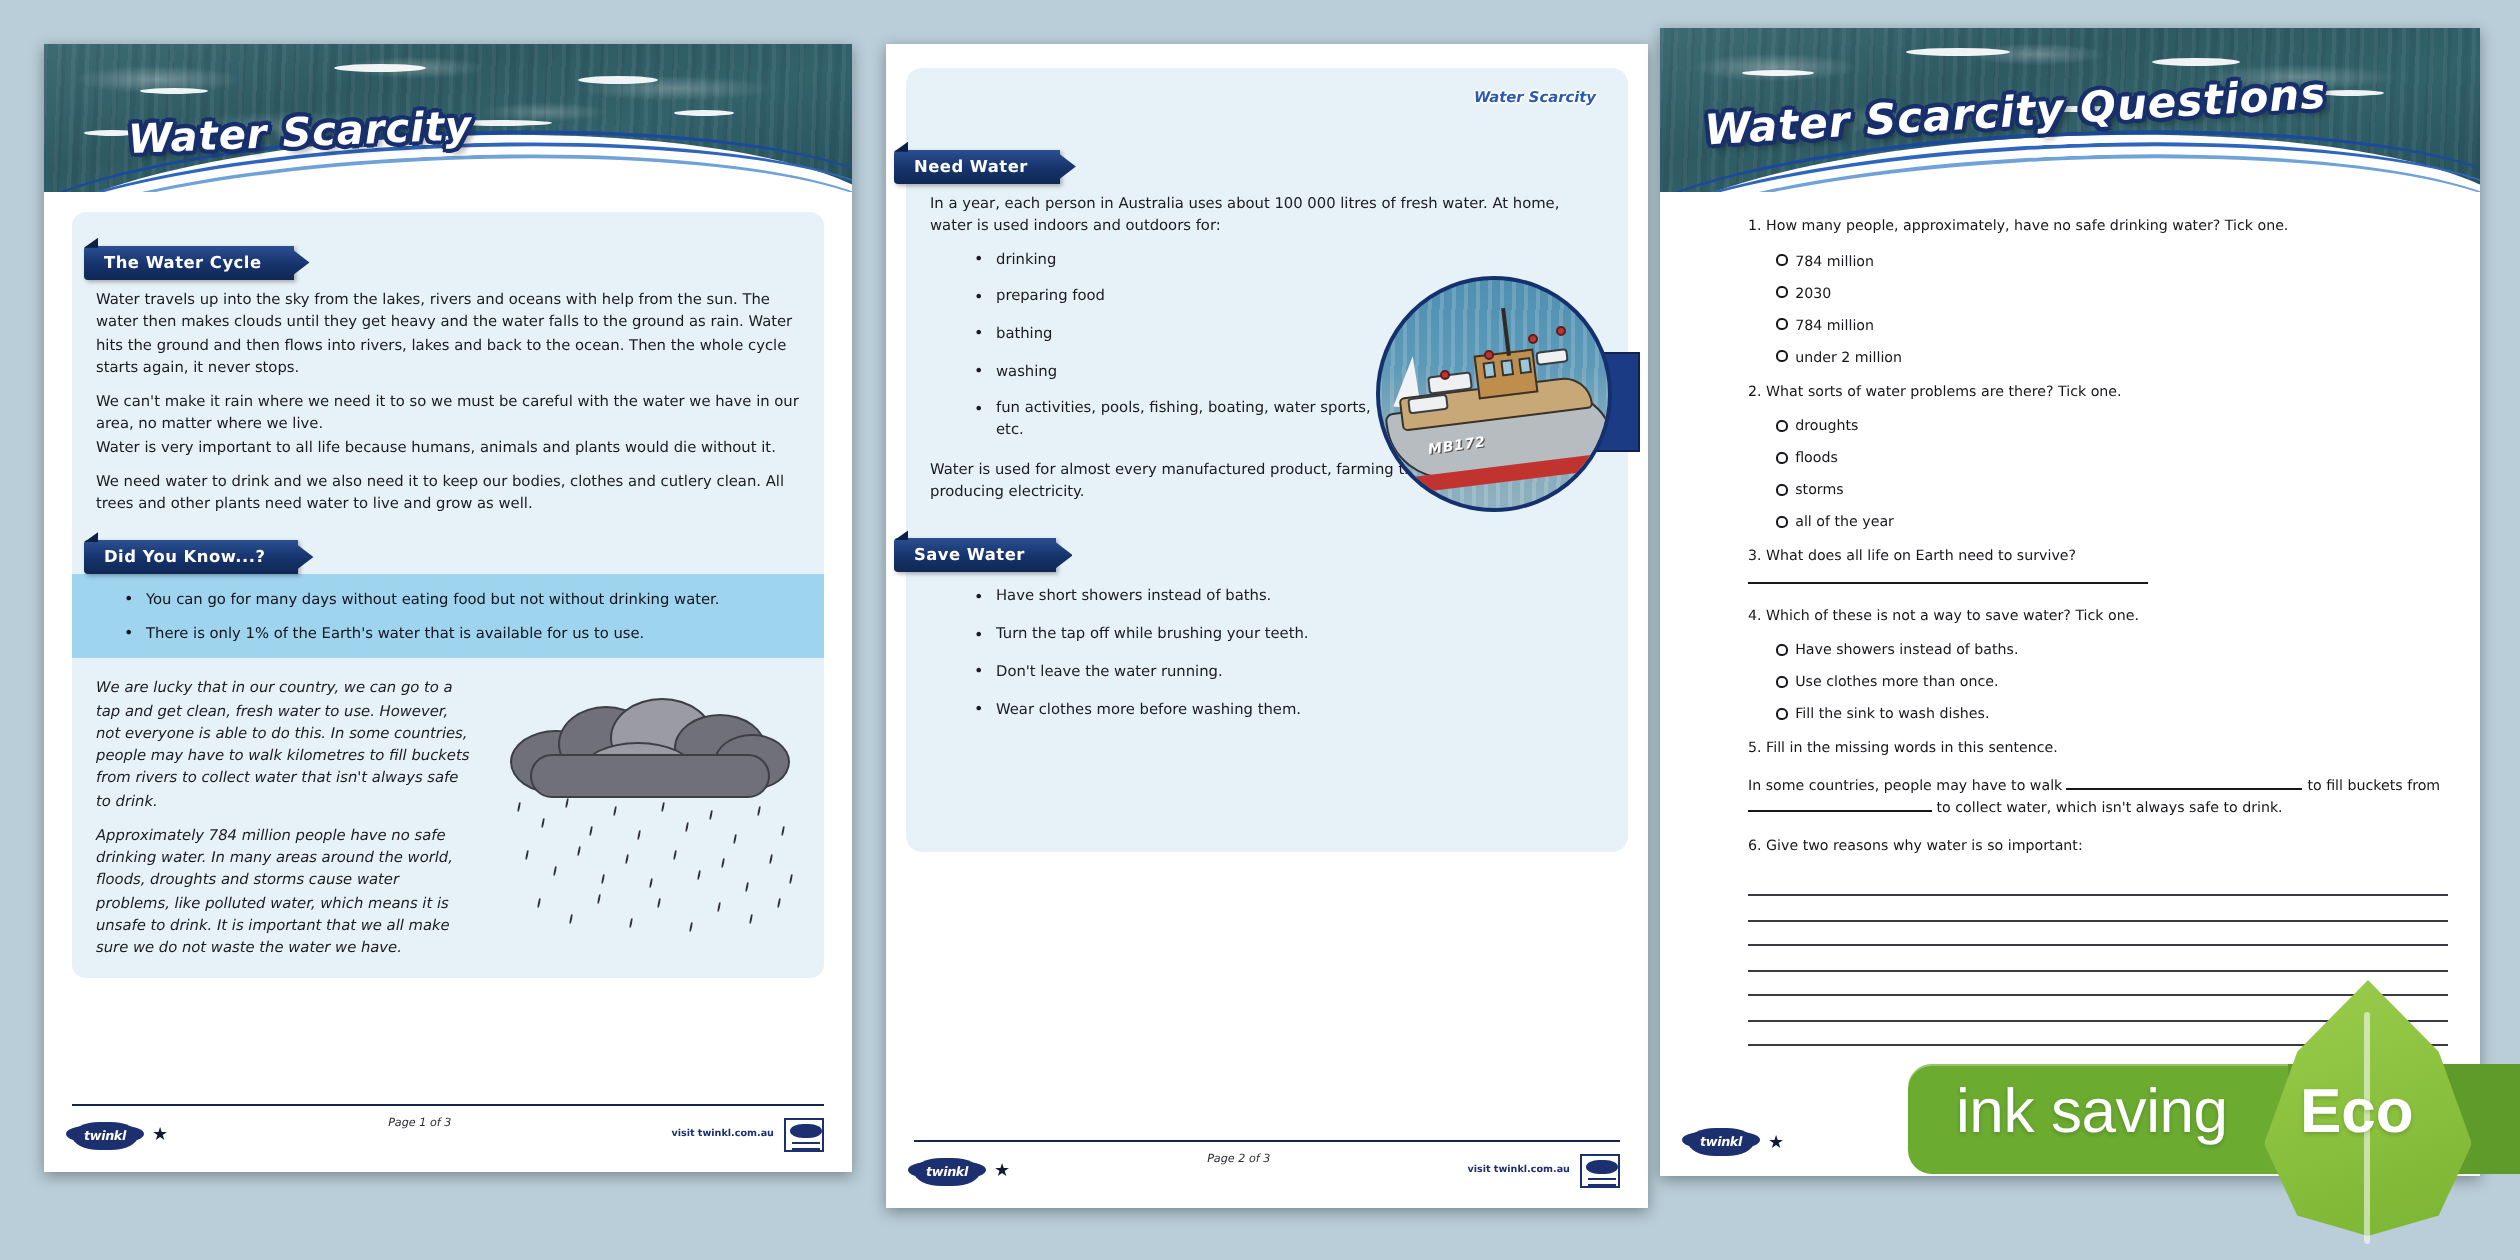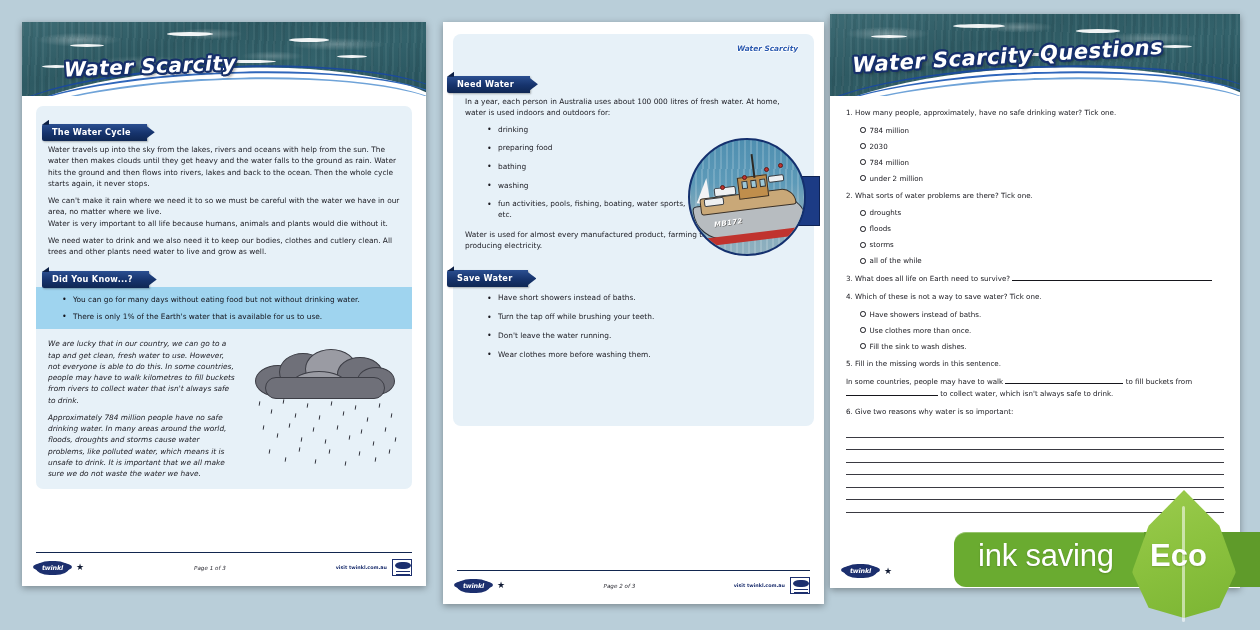--- a/index.html
+++ b/index.html
@@ -136,21 +136,21 @@
   .rain { position: absolute; left: 10px; top: 54px; width: 144px; height: 72px; }
   .drop {
     position: absolute; width: 1.3px; height: 5px; background: #2e2f38;
     border-radius: 40%; transform: rotate(11deg);
   }
 
   
   .footer {
     position: absolute; left: 14px; right: 14px; bottom: 10px;
     border-top: 1.4px solid #12264f; padding-top: 6px;
-    display: flex; align-items: center; justify-content: space-between;
+    display: flex; justify-content: space-between;
   }
   .foot-left { display: flex; align-items: center; gap: 7px; }
   .twinkl-logo {
     width: 33px; height: 14px; background: #1c2f6e; border-radius: 50%/60%;
     position: relative; display: flex; align-items: center; justify-content: center;
     box-shadow: 6px -1px 0 -3px #1c2f6e, -6px -1px 0 -3px #1c2f6e;
   }
   .twinkl-logo span {
     color: #fff; font-size: 6.4px; font-style: italic; font-weight: bold;
     font-family: "DejaVu Sans", sans-serif; letter-spacing: -.2px;
@@ -247,21 +247,21 @@
   }
   .sail {
     position: absolute; left: 8px; bottom: 50px; width: 0; height: 0;
     border-left: 7px solid transparent; border-right: 7px solid transparent;
     border-bottom: 26px solid #f2f3f5; transform: rotate(6deg);
   }
   .buoy { position: absolute; width: 5px; height: 5px; border-radius: 50%; background: #c0332e; border: .8px solid #5d1d1a; }
   .white-box { position: absolute; background: #eef0f2; border: 1px solid #3a3e44; border-radius: 2px; transform: rotate(-7deg); }
 
   
-  .p3-body { padding: 12px 16px 0 16px; }
+  .p3-body { padding: 12px 16px 0 16px; margin-left: 28px; }
   .q {
     font-family: "DejaVu Sans", sans-serif; font-size: 7.1px;
     color: #16161c; margin-bottom: 7px; line-height: 1.5;
   }
   .q .blank {
     display: inline-block; border-bottom: 1px solid #16161c;
     height: 8px; vertical-align: baseline;
   }
   .opts { list-style: none; margin: 0 0 8px 14px; }
   .opts li {
@@ -553,21 +553,21 @@
         <li>
             <span class="radio"></span>
             <span>floods</span>
           </li>
         <li>
             <span class="radio"></span>
             <span>storms</span>
           </li>
         <li>
             <span class="radio"></span>
-            <span>all of the while</span>
+            <span>all of the year</span>
           </li>
       </ul>
 
       <div class="q">
         <span>3.</span>
         <span>What does all life on Earth need to survive?</span>
         <span class="blank" style="width:200px;"></span>
       </div>
 
       <div class="q">

